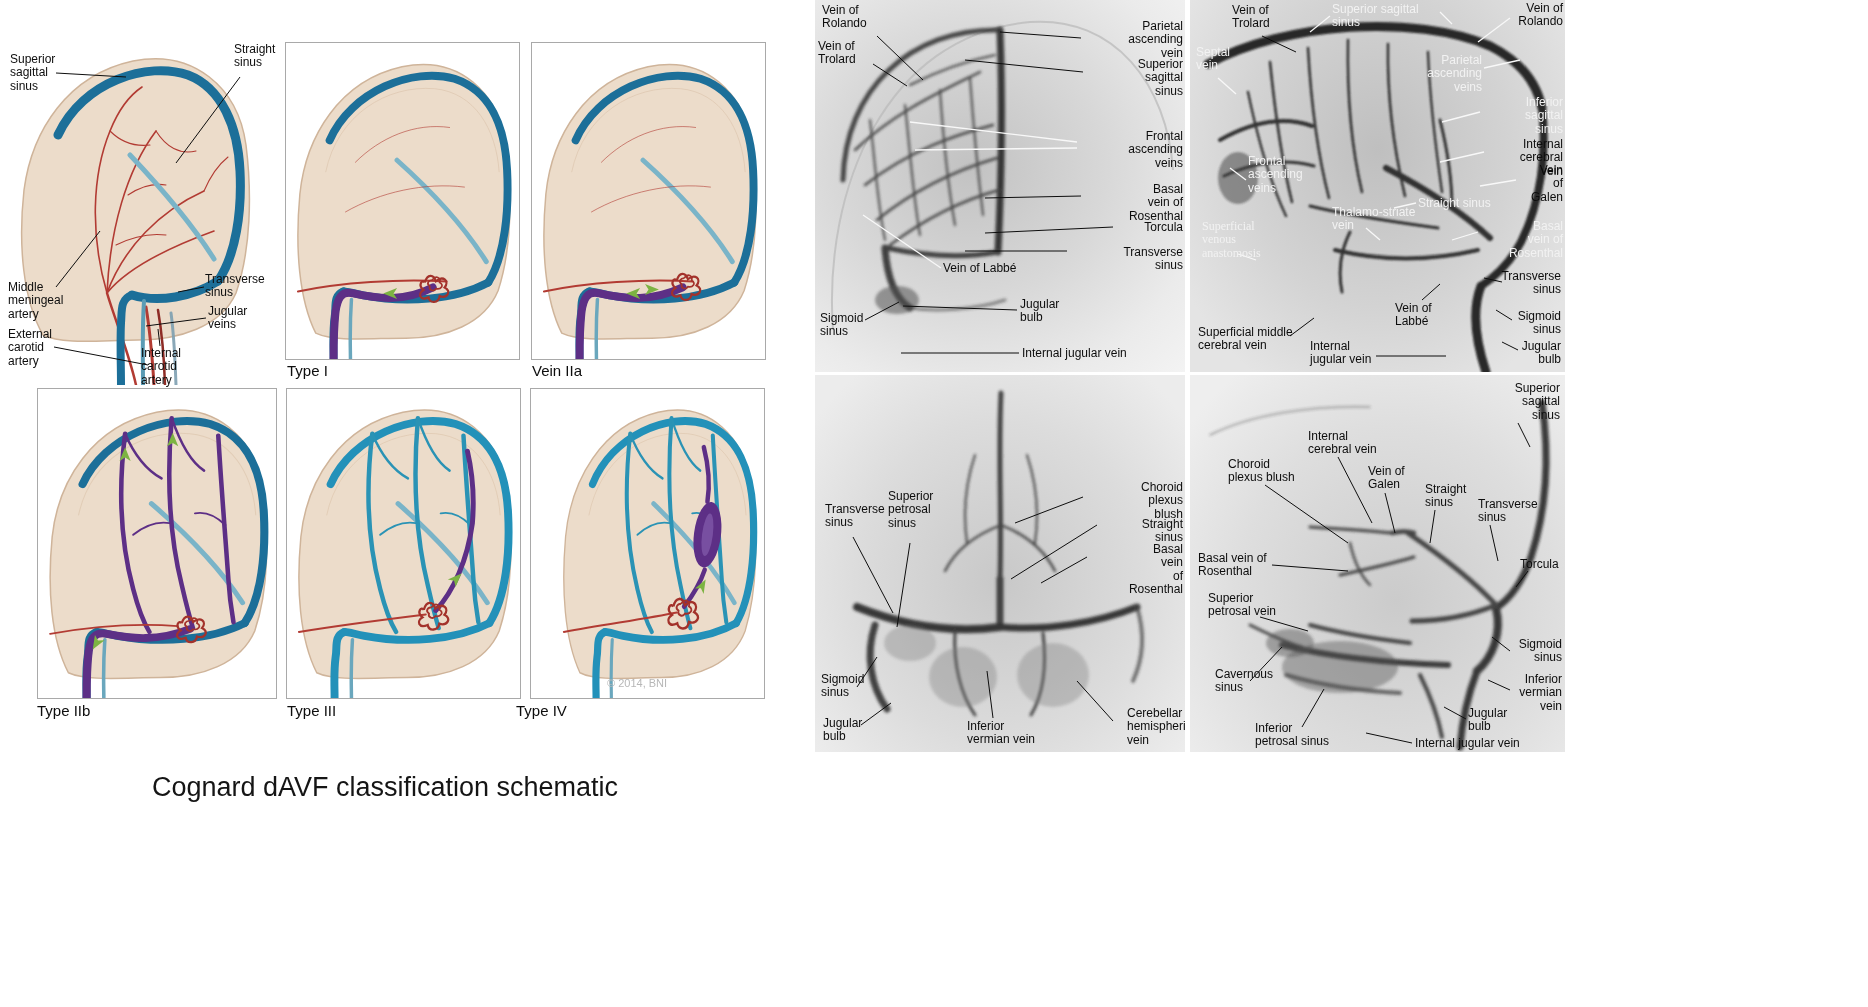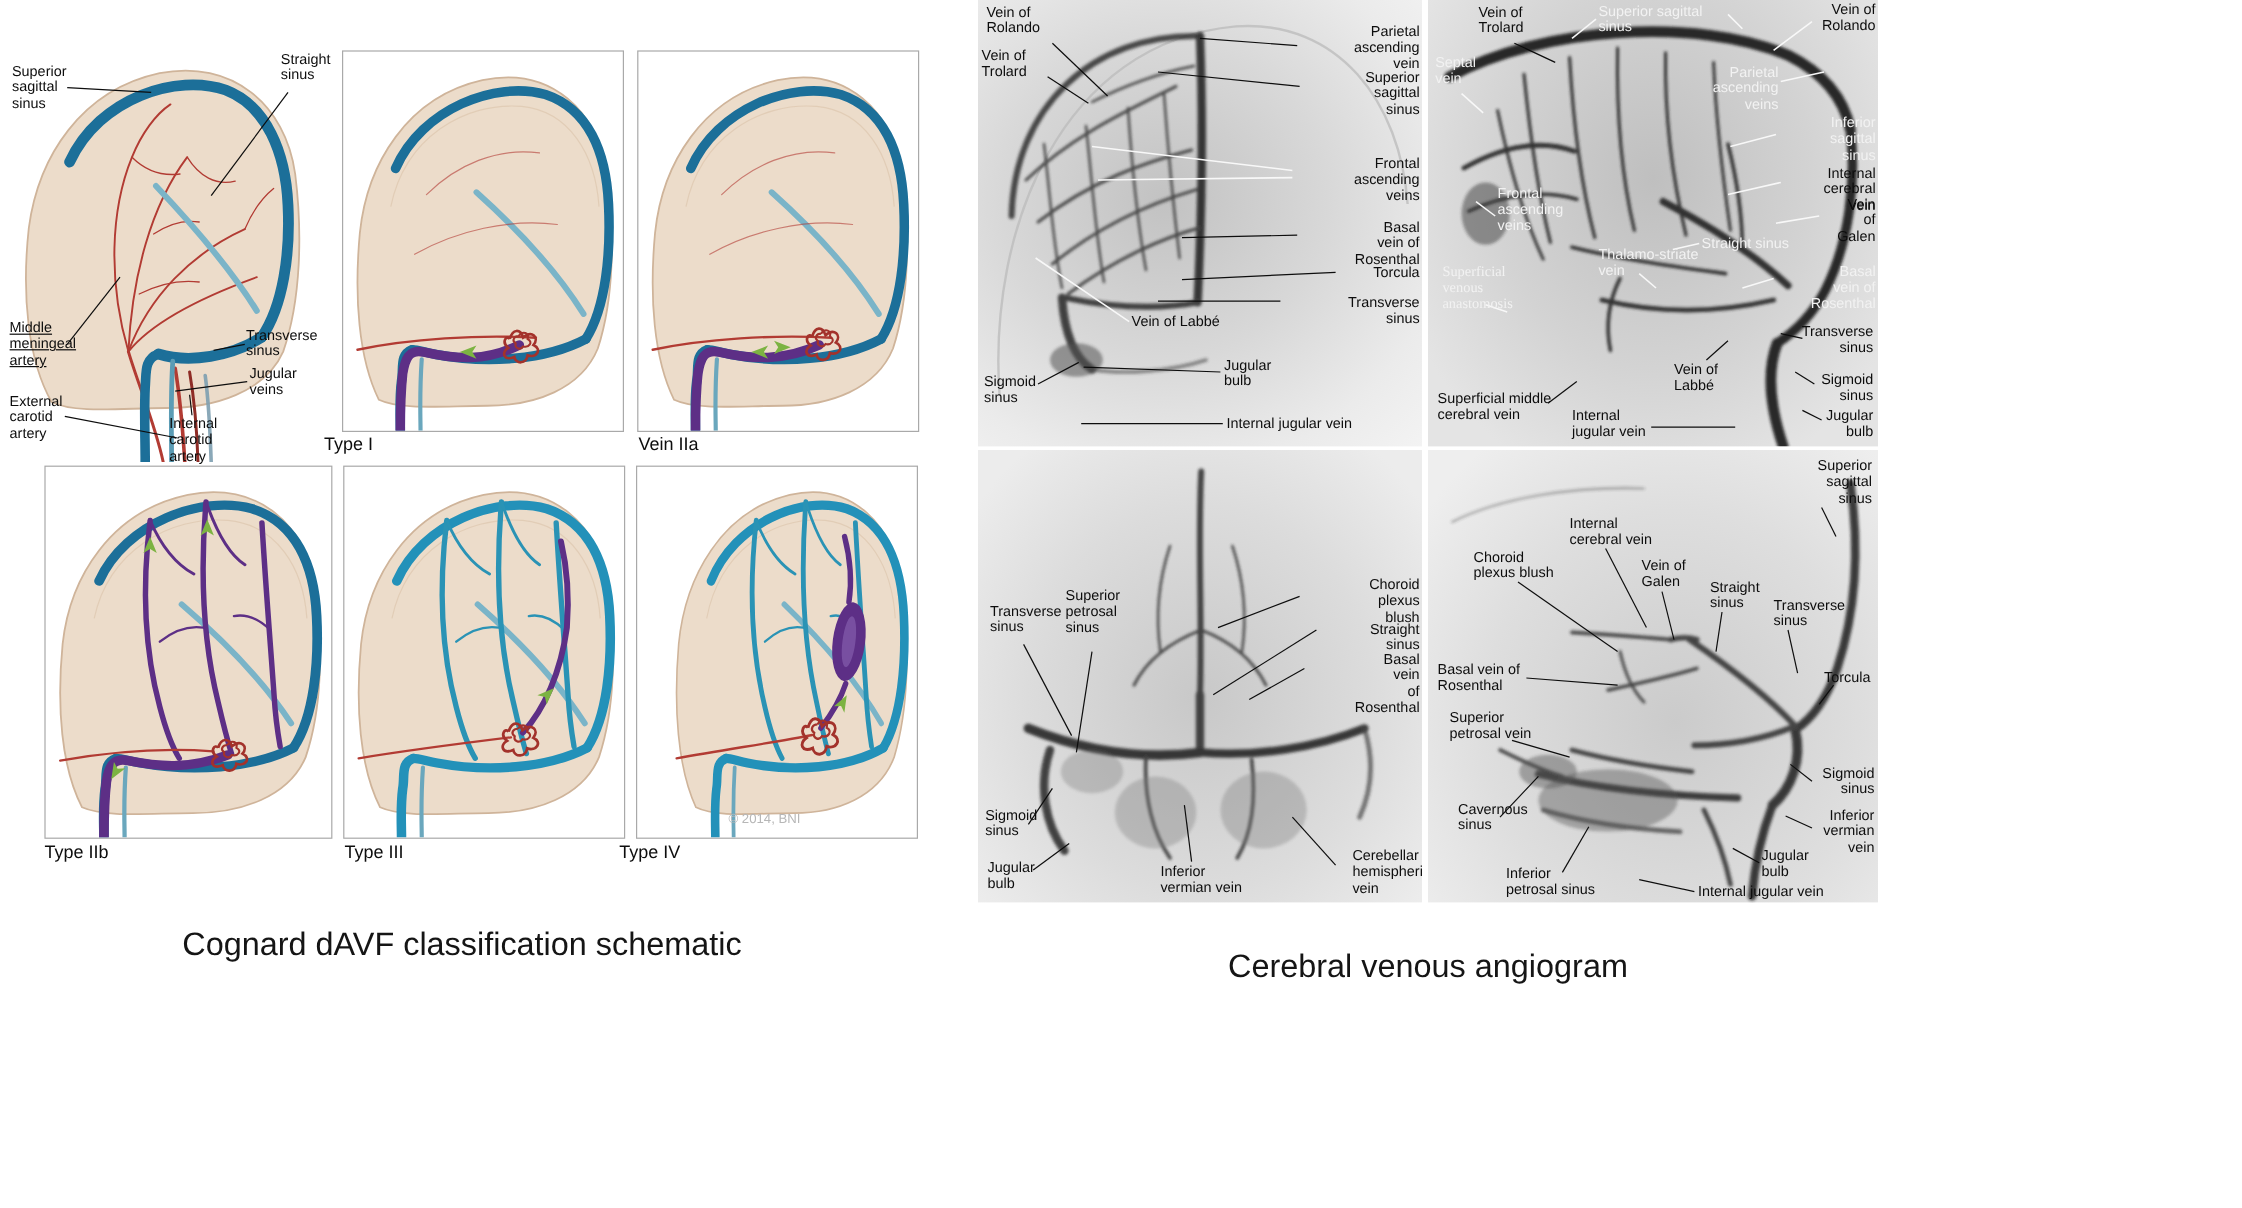--- a/index.html
+++ b/index.html
@@ -100,21 +100,21 @@
         <line x1="196" y1="252" x2="170" y2="257" class="ld"></line>
         <line x1="198" y1="283" x2="138" y2="291" class="ld"></line>
         <line x1="46" y1="312" x2="140" y2="330" class="ld"></line>
         <line x1="152" y1="311" x2="150" y2="294" class="ld"></line>
       </svg>
   <div class="ann" style="left: 2px; top: 18px;">Superior
 sagittal
 sinus</div>
       <div class="ann" style="left: 226px; top: 8px;">Straight
 sinus</div>
-      <div class="ann" style="left: 0px; top: 232px; text-decoration: underline;">Middle
+      <div class="ann" style="left: 0px; top: 246px;">Middle
 meningeal
 artery</div>
       <div class="ann" style="left: 197px; top: 238px;">Transverse
 sinus</div>
       <div class="ann" style="left: 200px; top: 270px;">Jugular
 veins</div>
       <div class="ann" style="left: 0px; top: 293px;">External
 carotid
 artery</div>
       <div class="ann" style="left: 133px; top: 312px;">Internal
@@ -131,21 +131,21 @@
       <g stroke="#b23b33" fill="none" stroke-linecap="round">
         <path d="M12,250 C55,241 115,237 162,240" stroke-width="2"></path>
         <path d="M70,120 C95,95 130,80 165,85" stroke-width="1" opacity="0.6"></path>
         <path d="M60,170 C95,150 140,140 180,145" stroke-width="1" opacity="0.6"></path>
       </g>
       <path d="M148,246 C120,260 95,258 68,252 C55,249 52,258 50,270 C48,288 48,306 48,318" stroke="#5d2f86" stroke-width="8" fill="none" stroke-linecap="round"></path>
       <use href="#g-nidus" transform="translate(140,236) scale(1.25)"></use>
       <use href="#g-arrow" transform="translate(98,252)"></use>
     </svg>
   </div>
-  <div class="figlabel" style="left:270px;top:362px;">Type I</div>
+  <div class="figlabel" style="left:287px;top:362px;">Type I</div>
 
   <div class="panel" style="left:531px;top:42px;width:235px;height:318px;">
     <svg viewBox="0 0 235 318" preserveAspectRatio="none">
       <use href="#g-head"></use>
       <g stroke="#1c6f99" fill="none" stroke-linecap="round">
           <use href="#g-sinus"></use>
         </g>
       <g stroke="#b23b33" fill="none" stroke-linecap="round">
         <path d="M12,250 C55,241 115,237 162,240" stroke-width="2"></path>
         <path d="M70,120 C95,95 130,80 165,85" stroke-width="1" opacity="0.6"></path>
@@ -497,15 +497,14 @@
       <div class="ann right" style="left: 372px; top: 298px;">Inferior
 vermian
 vein</div>
       <div class="ann" style="left: 65px; top: 347px;">Inferior
 petrosal sinus</div>
       <div class="ann" style="left: 278px; top: 332px;">Jugular
 bulb</div>
       <div class="ann" style="left: 225px; top: 362px;">Internal jugular vein</div>
     </div>
 
-  <div class="caption" style="left:815px;top:790px;width:750px;">Cerebral venous angiogram</div>
 
 </div>
 
 </body></html>

